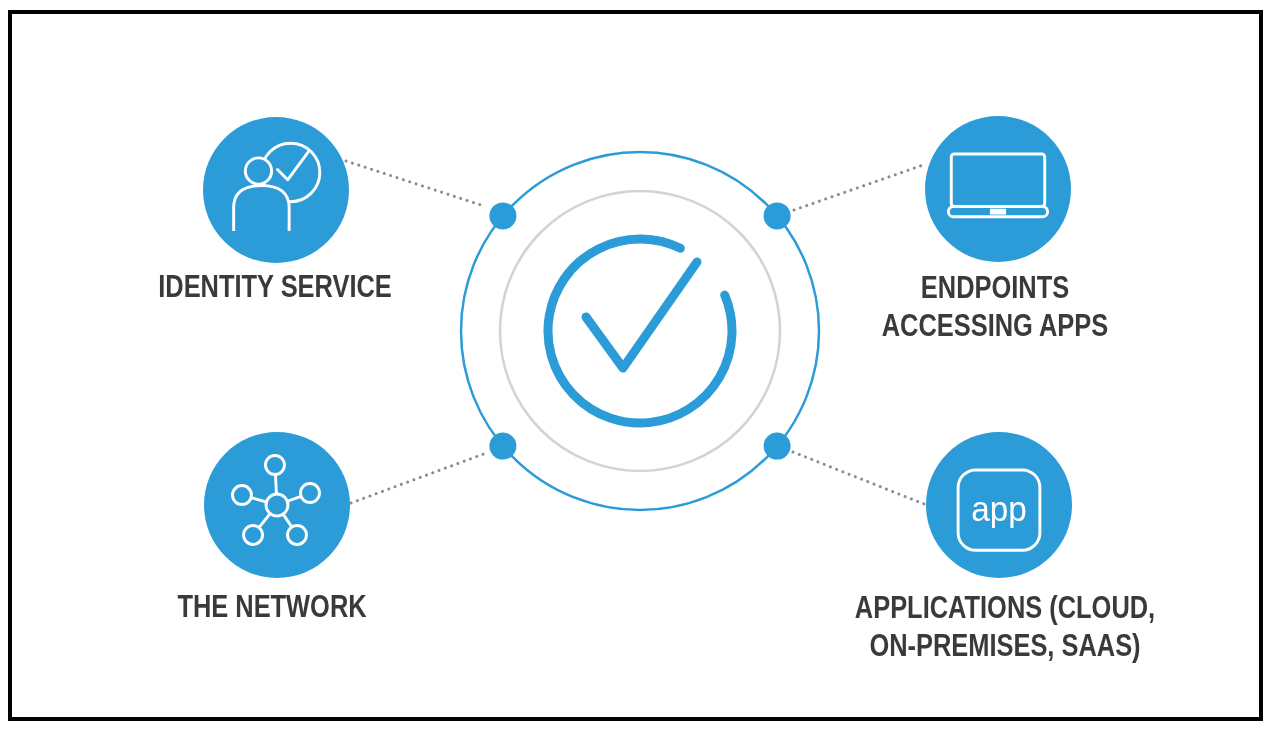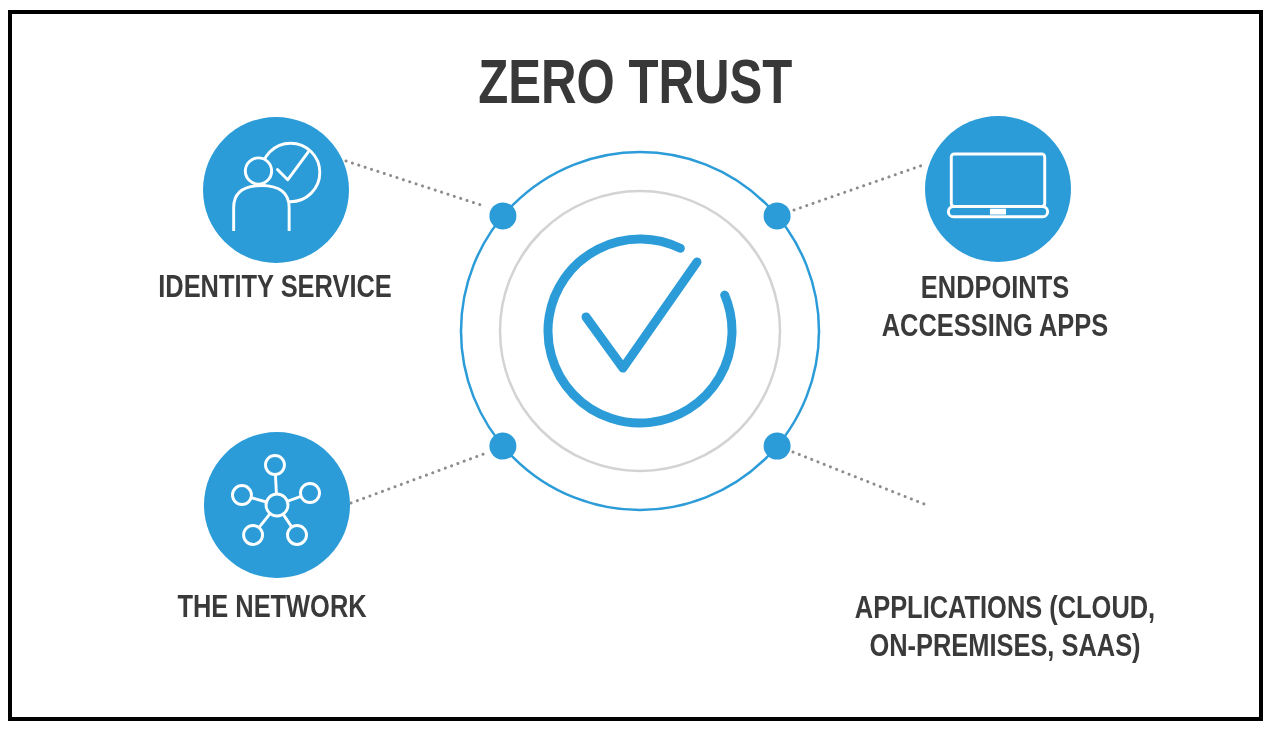--- a/index.html
+++ b/index.html
@@ -59,21 +59,20 @@
   }
   .node-label .line { display: block; }
 </style>
 </head>
 <body>
 
 <div class="canvas">
 
   <div class="frame"></div>
 
-  <h1 class="title"><span class="cond">ZERO TRUST</span></h1>
 
   <svg class="overlay" viewBox="0 0 1271 731" xmlns="http://www.w3.org/2000/svg">
 
     <line x1="346" y1="161" x2="484" y2="206" stroke="#8C8C8C" stroke-width="3" stroke-linecap="round" stroke-dasharray="0.1 6.6"></line>
     <line x1="794" y1="210" x2="926" y2="164" stroke="#8C8C8C" stroke-width="3" stroke-linecap="round" stroke-dasharray="0.1 6.6"></line>
     <line x1="351" y1="503" x2="489" y2="452" stroke="#8C8C8C" stroke-width="3" stroke-linecap="round" stroke-dasharray="0.1 6.6"></line>
     <line x1="793" y1="452" x2="924" y2="504" stroke="#8C8C8C" stroke-width="3" stroke-linecap="round" stroke-dasharray="0.1 6.6"></line>
 
     <circle cx="640" cy="331" r="179" fill="none" stroke="#2B9CD8" stroke-width="2.5"></circle>
     <circle cx="640" cy="331" r="140" fill="none" stroke="#D3D3D3" stroke-width="2.5"></circle>
@@ -127,18 +126,24 @@
       <circle cx="26" cy="43.2" r="6.5" fill="#2B9CD8" stroke="#FFFFFF" stroke-width="2"></circle>
       <circle cx="72.6" cy="41.8" r="6.5" fill="#2B9CD8" stroke="#FFFFFF" stroke-width="2"></circle>
       <circle cx="33.6" cy="70.5" r="6.5" fill="#2B9CD8" stroke="#FFFFFF" stroke-width="2"></circle>
       <circle cx="63.7" cy="70.5" r="6.5" fill="#2B9CD8" stroke="#FFFFFF" stroke-width="2"></circle>
     </svg>
   </div>
   <div class="node-label" style="left:22px; top:588px;">
     <span class="line">THE NETWORK</span>
   </div>
 
+  <div class="node-circle" style="left:926px; top:432px;">
+    <svg viewBox="0 0 100 100" xmlns="http://www.w3.org/2000/svg">
+      <rect x="22" y="26" width="56" height="55" rx="12" fill="none" stroke="#FFFFFF" stroke-width="2"></rect>
+      <text x="50" y="61" text-anchor="middle" font-family="Liberation Sans, sans-serif" font-size="24" fill="#FFFFFF" textLength="38" lengthAdjust="spacingAndGlyphs">app</text>
+    </svg>
+  </div>
   <div class="node-label" style="left:755px; top:589px;">
     <span class="line">APPLICATIONS (CLOUD,</span>
     <span class="line">ON-PREMISES, SAAS)</span>
   </div>
 
 </div>
 
 </body></html>

